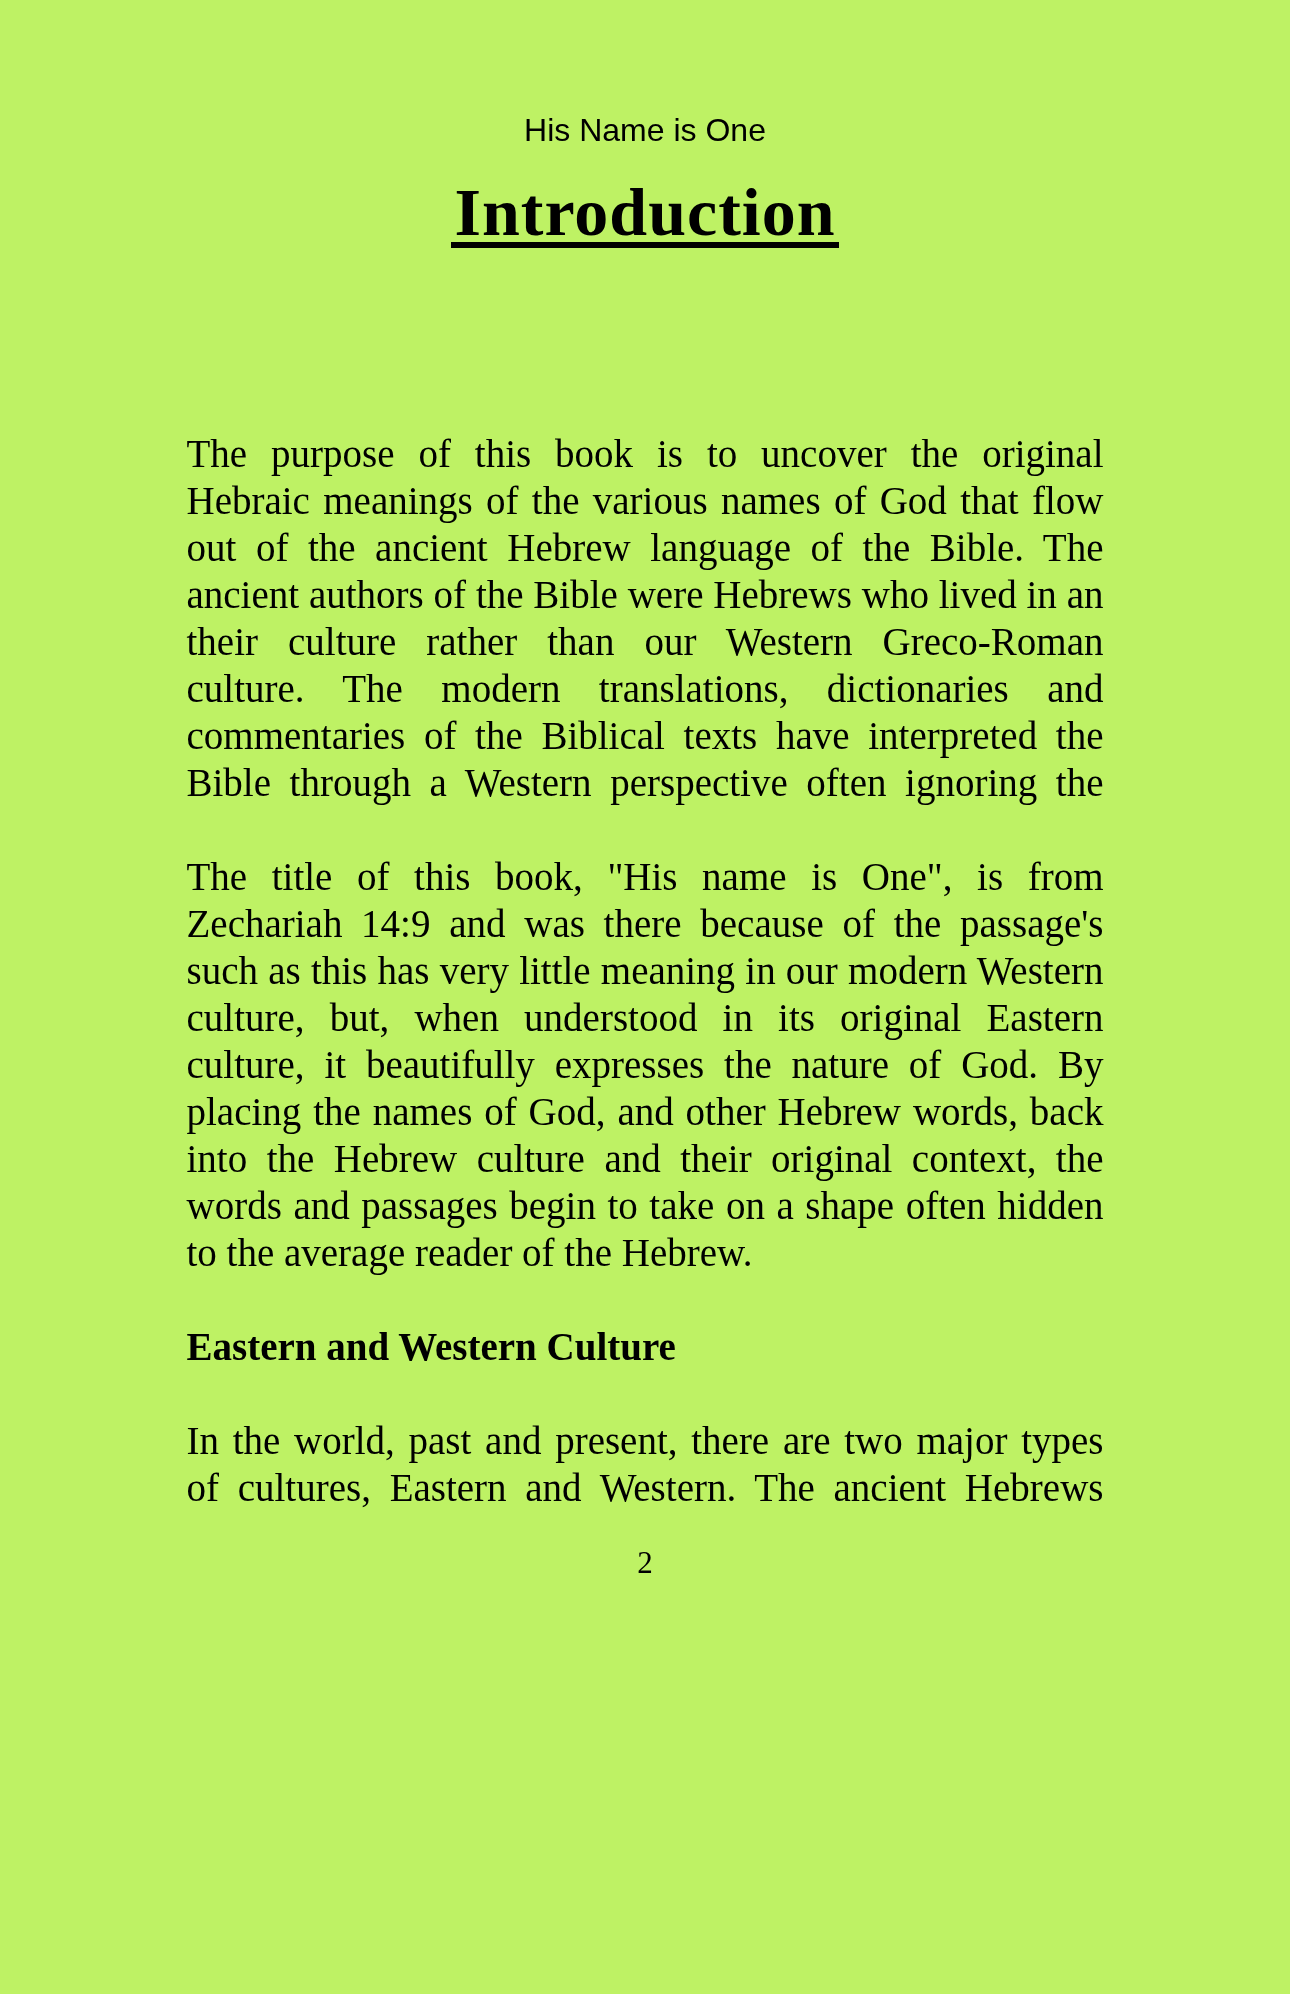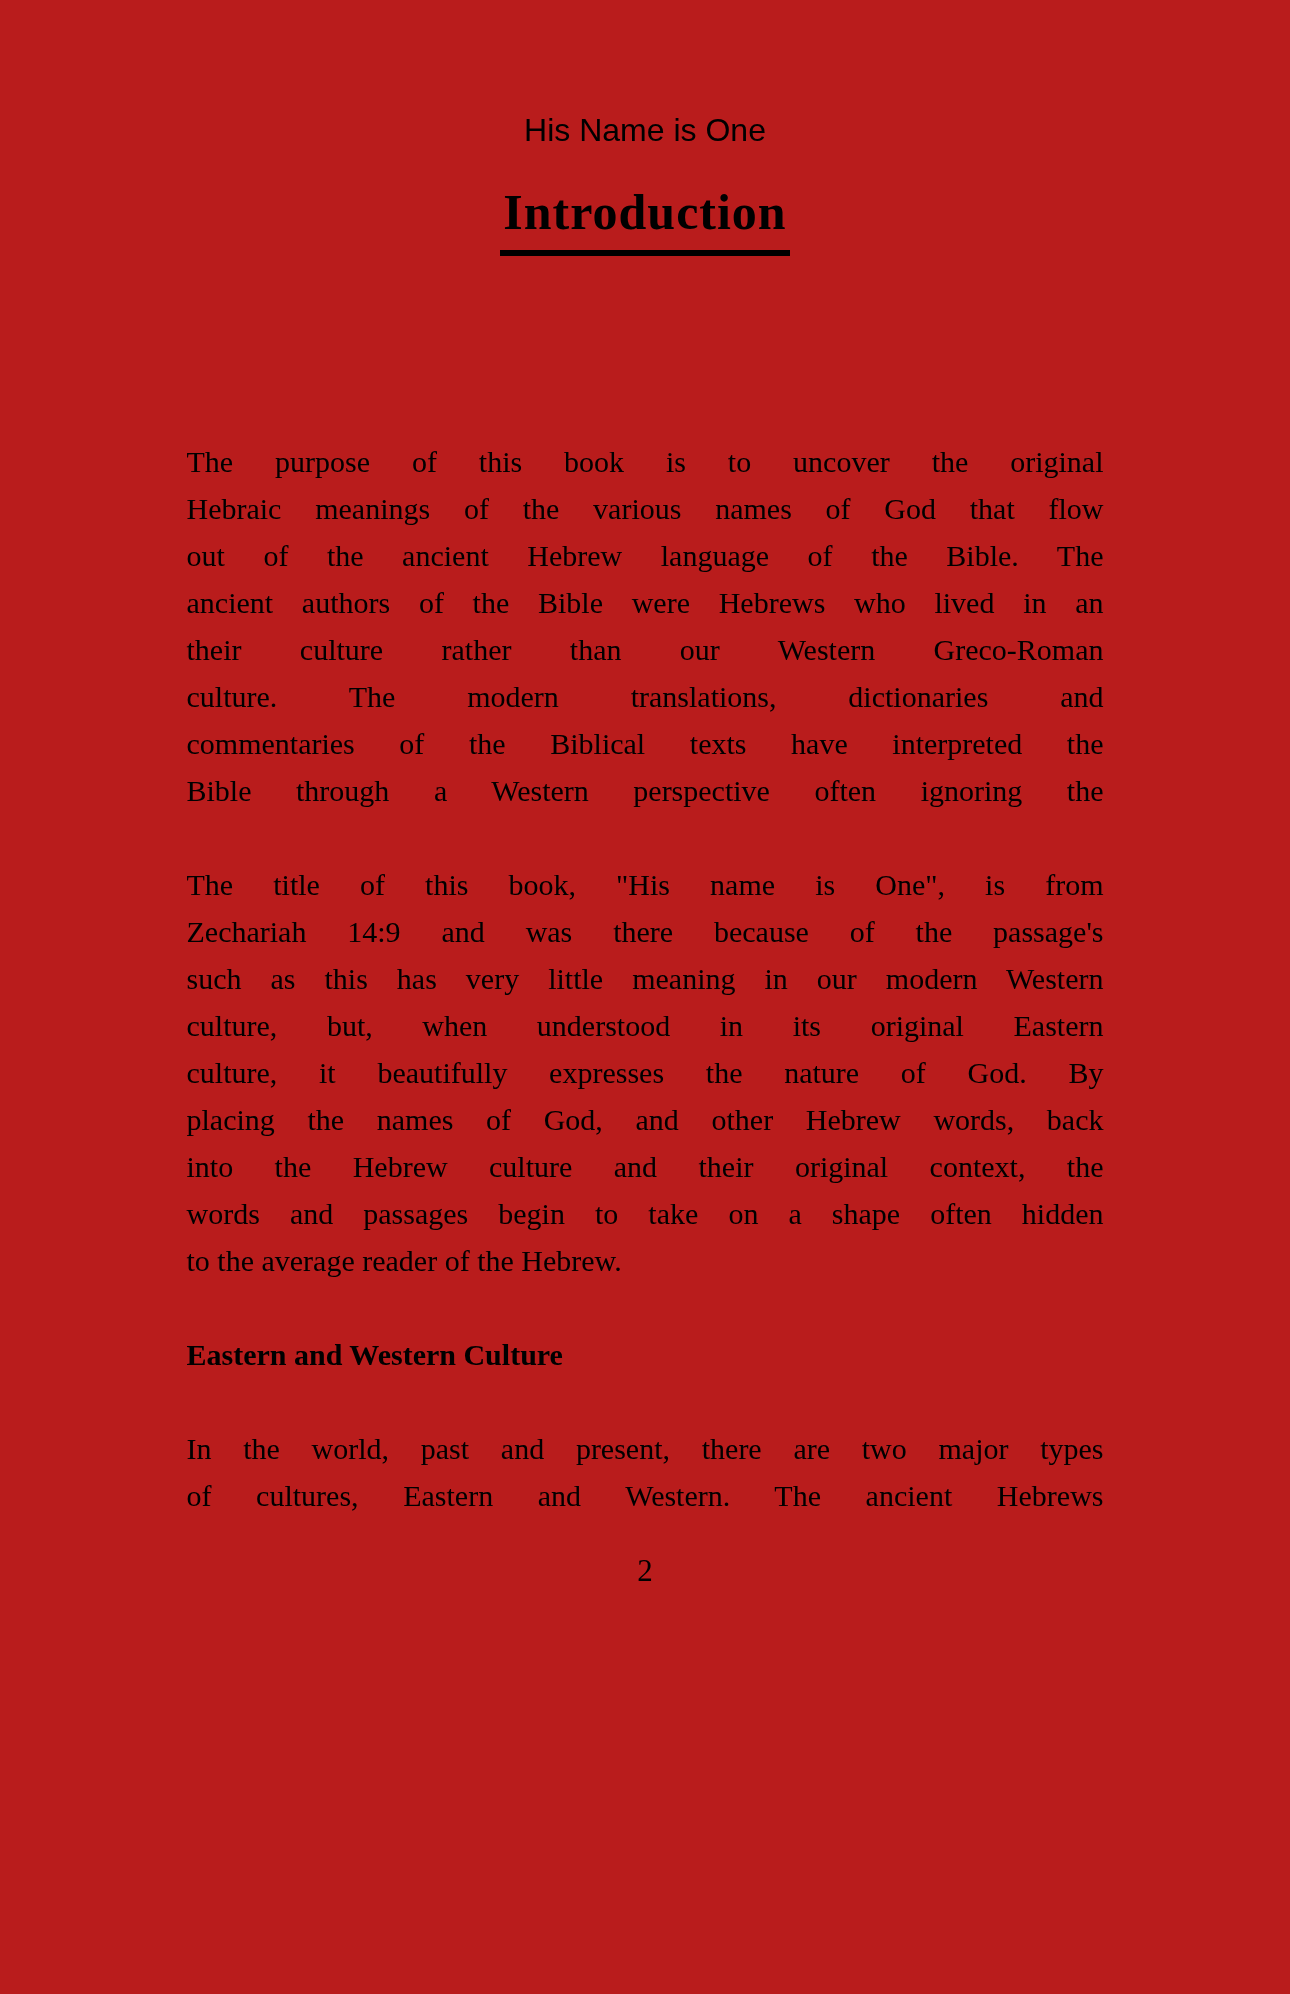--- a/index.html
+++ b/index.html
@@ -24,31 +24,31 @@
     line-height: 36px;
   }
   .title-wrap {
     margin-top: 38px;
     text-align: center;
   }
   .chapter-title {
     display: inline-block;
     font-family: "Liberation Serif", "DejaVu Serif", serif;
     font-weight: bold;
-    font-size: 50px;
+    font-size: 68px;
     line-height: 52px;
     letter-spacing: 1px;
-    padding: 0 3px 12px 3px;
+    padding: 0 3px 4px 3px;
     border-bottom: 6px solid #000000;
   }
   .page-body {
     width: 917px;
     margin: 182px auto 0 auto;
     font-family: "Liberation Serif", "DejaVu Serif", serif;
-    font-size: 30px;
+    font-size: 39px;
     line-height: 47px;
   }
   .paragraph {
     margin: 47px 0 0 0;
   }
   .paragraph:first-child {
     margin-top: 0;
   }
   .section-heading {
     margin: 47px 0 0 0;
@@ -68,21 +68,21 @@
     margin-top: 28px;
     text-align: center;
     font-family: "Liberation Serif", "DejaVu Serif", serif;
     font-size: 31px;
     line-height: 47px;
   }
 </style>
 </head>
 <body>
 
-<div class="page" style="background: #b91c1c; color: rgb(0, 0, 0);">
+<div class="page" style="background: #bef264; color: rgb(0, 0, 0);">
   <div class="running-header">His Name is One</div>
 
   <div class="title-wrap">
     <span class="chapter-title">Introduction</span>
   </div>
 
   <div class="page-body" id="page-body">
       <div class="paragraph">
         <div class="line">The purpose of this book is to uncover the original</div>
         <div class="line">Hebraic meanings of the various names of God that flow</div>

